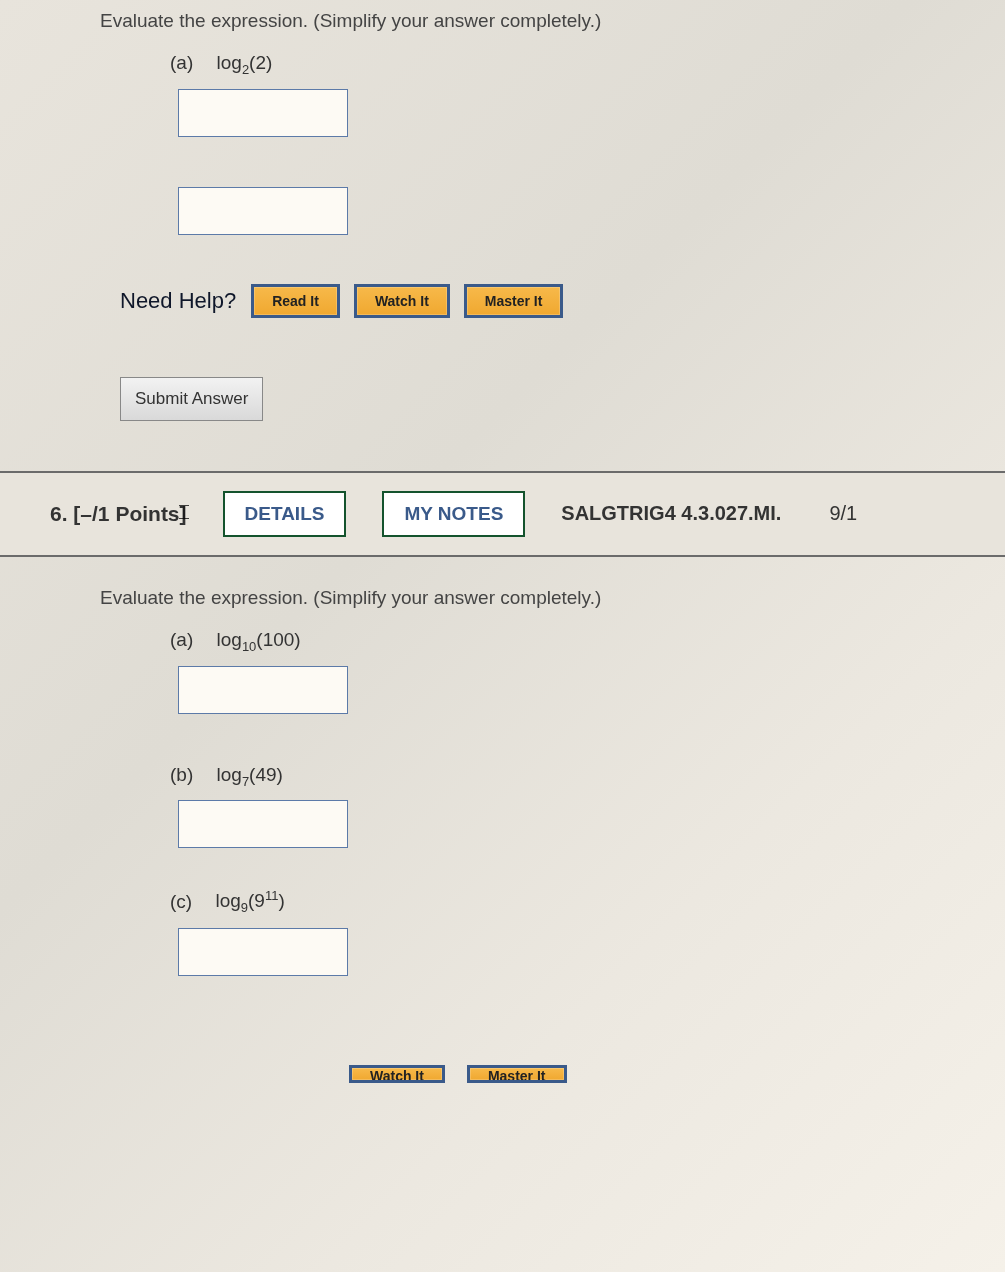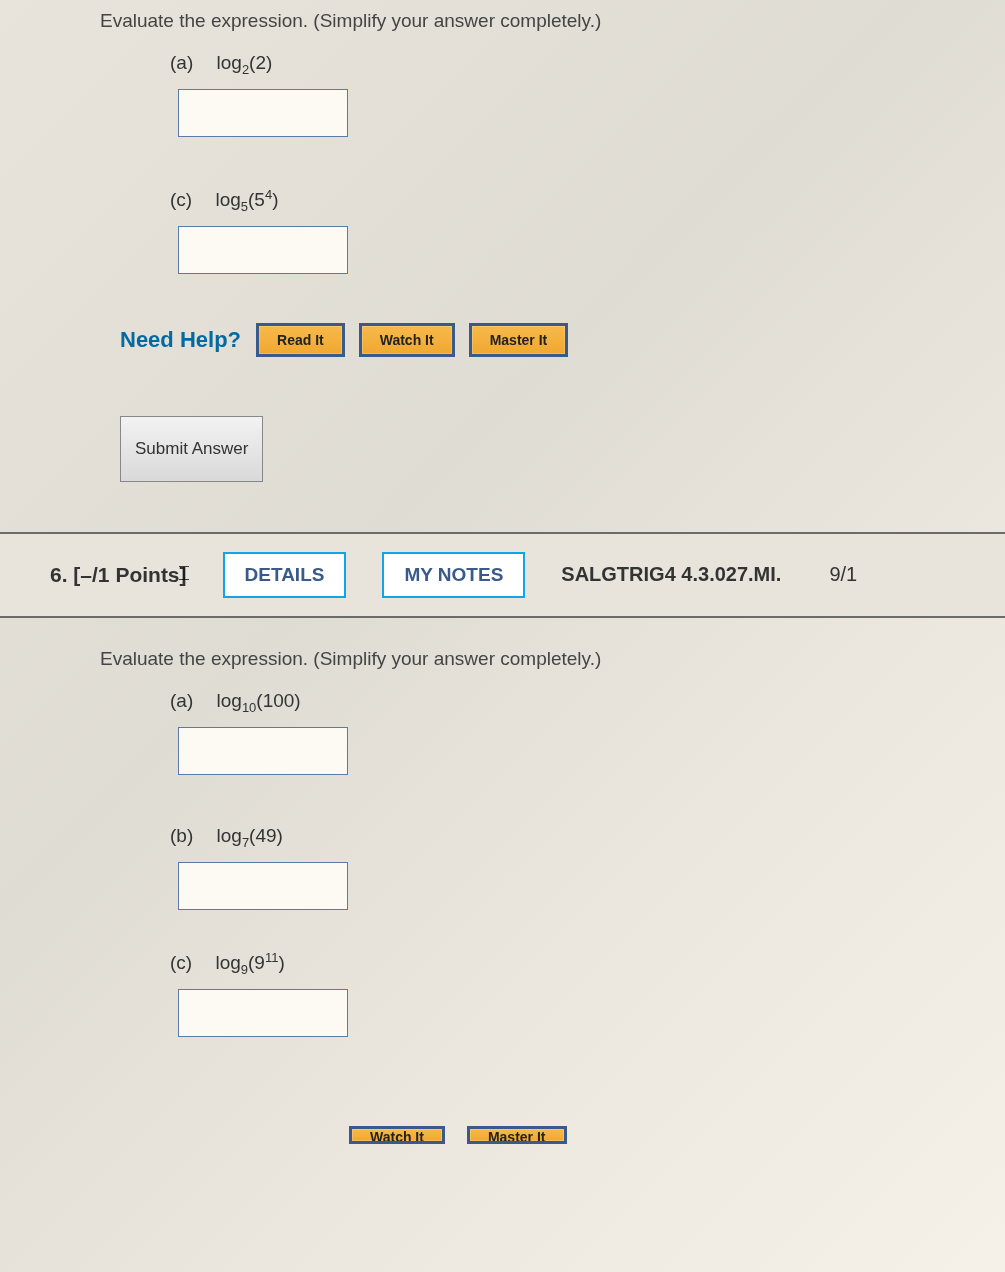--- a/index.html
+++ b/index.html
@@ -40,43 +40,43 @@
     padding: 4px 8px;
     margin-left: 8px;
   }
   .need-help-row {
     margin: 30px 0 30px 20px;
     display: flex;
     align-items: center;
     gap: 16px;
   }
   .need-help-label {
-    color: #0369a1;
-    font-weight: bold;
+    color: #0f172a;
+    font-weight: normal;
     font-size: 22px;
     text-align: right;
   }
   .help-btn {
     background: linear-gradient(#f7b94a, #f0a830);
     border: 2px solid #3a5a8a;
     color: #222;
     font-weight: bold;
     font-size: 14px;
     height: 32px;
     padding: 0 18px;
     cursor: pointer;
     box-shadow: inset 0 0 0 1px #fff3, 0 0 0 1px #3a5a8a;
   }
   .submit-row { margin: 60px 0 10px 20px; }
   .submit-btn {
     background: linear-gradient(#f2f2f2, #d9d9d9);
     border: 1px solid #888;
     color: #333;
     font-size: 17px;
-    padding: 22px 14px;
+    padding: 11px 14px;
     cursor: pointer;
   }
   .question-header {
     border-top: 2px solid #6b6b6b;
     border-bottom: 2px solid #6b6b6b;
     background: #e8e4dc;
     padding: 18px 20px 18px 50px;
     display: flex;
     align-items: center;
     gap: 36px;
@@ -86,21 +86,21 @@
   .cursor {
     position: absolute;
     left: 178px;
     top: 28px;
     font-size: 20px;
     color: #000;
     pointer-events: none;
   }
   .header-btn {
     background: #fff;
-    border: 2px solid #0ea5e9;
+    border: 2px solid #14532d;
     color: #3a5a8a;
     font-weight: bold;
     font-size: 19px;
     padding: 10px 20px;
     cursor: pointer;
   }
   .q-ref { font-size: 20px; font-weight: bold; color: #333; margin-left: 0; }
   .q-score { font-size: 20px; color: #333; margin-left: 12px; }
   .bottom-btns {
     margin: 30px 0 0 350px;
@@ -117,24 +117,20 @@
   <div class="part">
     <div class="part-label">
       <span class="letter">(a)</span>
       <span>log</span><span class="sub">2</span><span>(2)</span>
     </div>
     <input type="text" class="answer-input" style="">
   </div>
 
 
   <div class="part">
-    <div class="part-label">
-      <span class="letter">(c)</span>
-      <span>log</span><span class="sub">5</span><span>(5</span><span class="sup">4</span><span>)</span>
-    </div>
     <input type="text" class="answer-input" style="">
   </div>
 
   <div class="need-help-row">
     <span class="need-help-label">Need Help?</span>
     <button class="help-btn">Read It</button>
     <button class="help-btn">Watch It</button>
     <button class="help-btn">Master It</button>
   </div>
 

